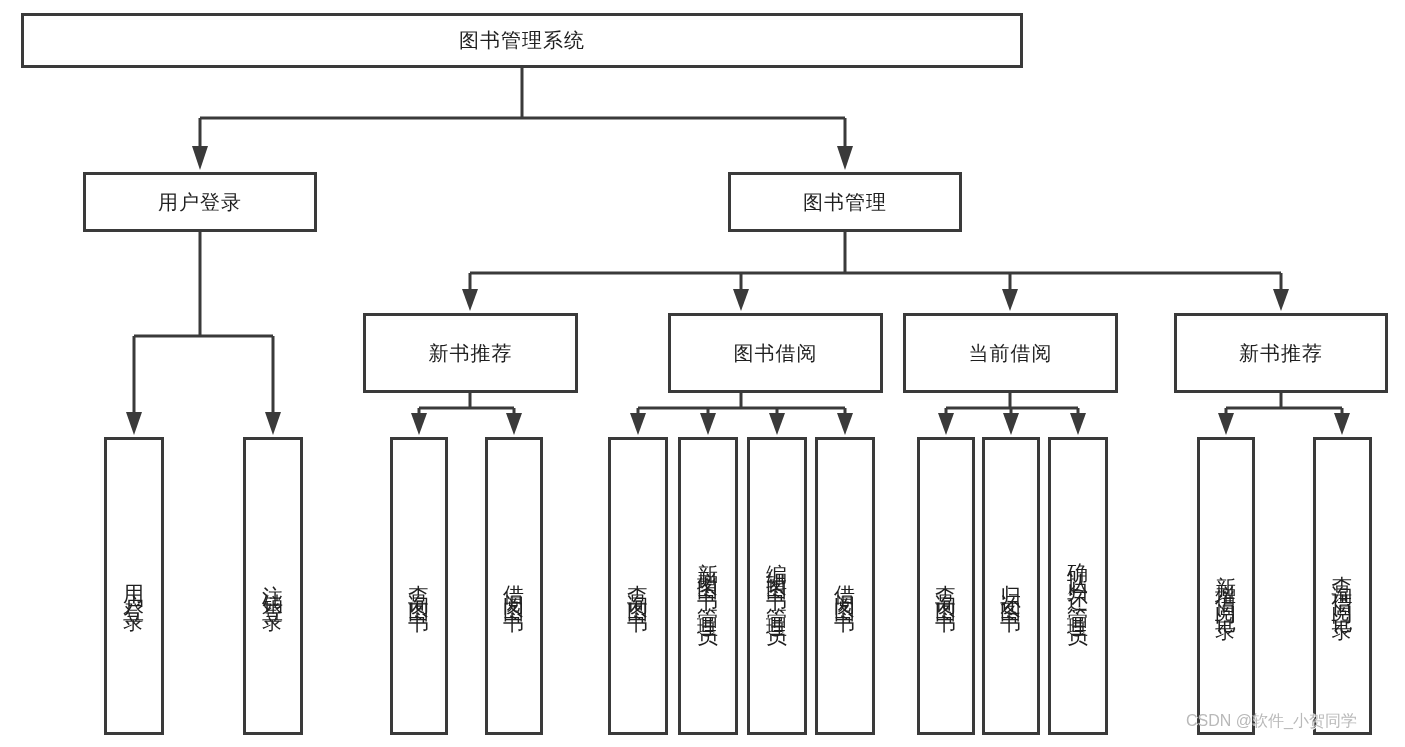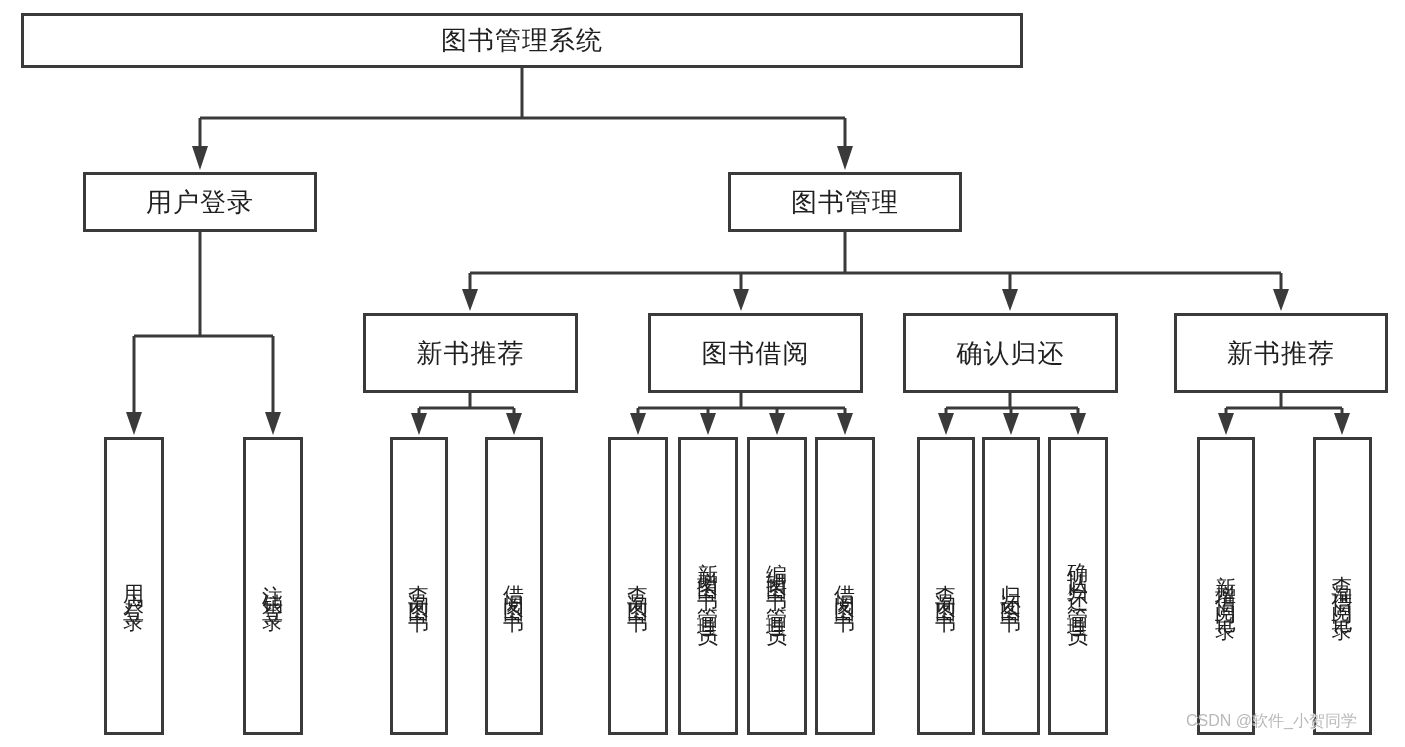--- a/index.html
+++ b/index.html
@@ -20,39 +20,39 @@
     position: absolute;
     box-sizing: border-box;
     background: #ffffff;
     border: 3px solid #3a3a3a;
     display: flex;
     align-items: center;
     justify-content: center;
     color: #1f1f1f;
   }
   .hlabel {
-    font-size: 26px;
+    font-size: 20px;
     letter-spacing: 1px;
     white-space: nowrap;
   }
   .vlabel {
     writing-mode: vertical-rl;
     text-orientation: mixed;
     font-size: 21px;
     letter-spacing: 9px;
     line-height: 1;
     white-space: nowrap;
   }
   .root-box    { left: 21px;  top: 13px;  width: 1002px; height: 55px; }
   .l2-box      { top: 172px; height: 60px; }
   #node-user-login { left: 83px;  width: 234px; }
   #node-book-mgmt  { left: 728px; width: 234px; text-align: center; }
   .l3-box      { top: 313px; height: 80px; }
   #node-new-book-rec       { left: 363px;  width: 215px; }
-  #node-book-borrowing     { left: 648px;  width: 215px; }
+  #node-book-borrowing     { left: 668px;  width: 215px; }
   #node-current-borrowing  { left: 903px;  width: 215px; }
   #node-borrowing-records  { left: 1174px; width: 214px; }
   .leaf { top: 437px; height: 298px; }
   #leaf-ul-0 { left: 104px;  width: 60px; }
   #leaf-ul-1 { left: 243px;  width: 60px; }
   #leaf-nb-0 { left: 390px;  width: 58px; }
   #leaf-nb-1 { left: 485px;  width: 58px; }
   #leaf-bb-0 { left: 608px;  width: 60px; }
   #leaf-bb-1 { left: 678px;  width: 60px; }
   #leaf-bb-2 { left: 747px;  width: 60px; }
@@ -138,21 +138,21 @@
     <span class="hlabel">图书管理</span>
   </div>
 
   <div class="box l3-box" id="node-new-book-rec">
     <span class="hlabel">新书推荐</span>
   </div>
   <div class="box l3-box" id="node-book-borrowing">
     <span class="hlabel">图书借阅</span>
   </div>
   <div class="box l3-box" id="node-current-borrowing">
-    <span class="hlabel">确认归还</span>
+    <span class="hlabel">当前借阅</span>
   </div>
   <div class="box l3-box" id="node-borrowing-records">
     <span class="hlabel">新书推荐</span>
   </div>
 
   <div class="box leaf" id="leaf-ul-0">
     <span class="vlabel">用户登录</span>
   </div>
   <div class="box leaf" id="leaf-ul-1">
     <span class="vlabel">注销登录</span>

